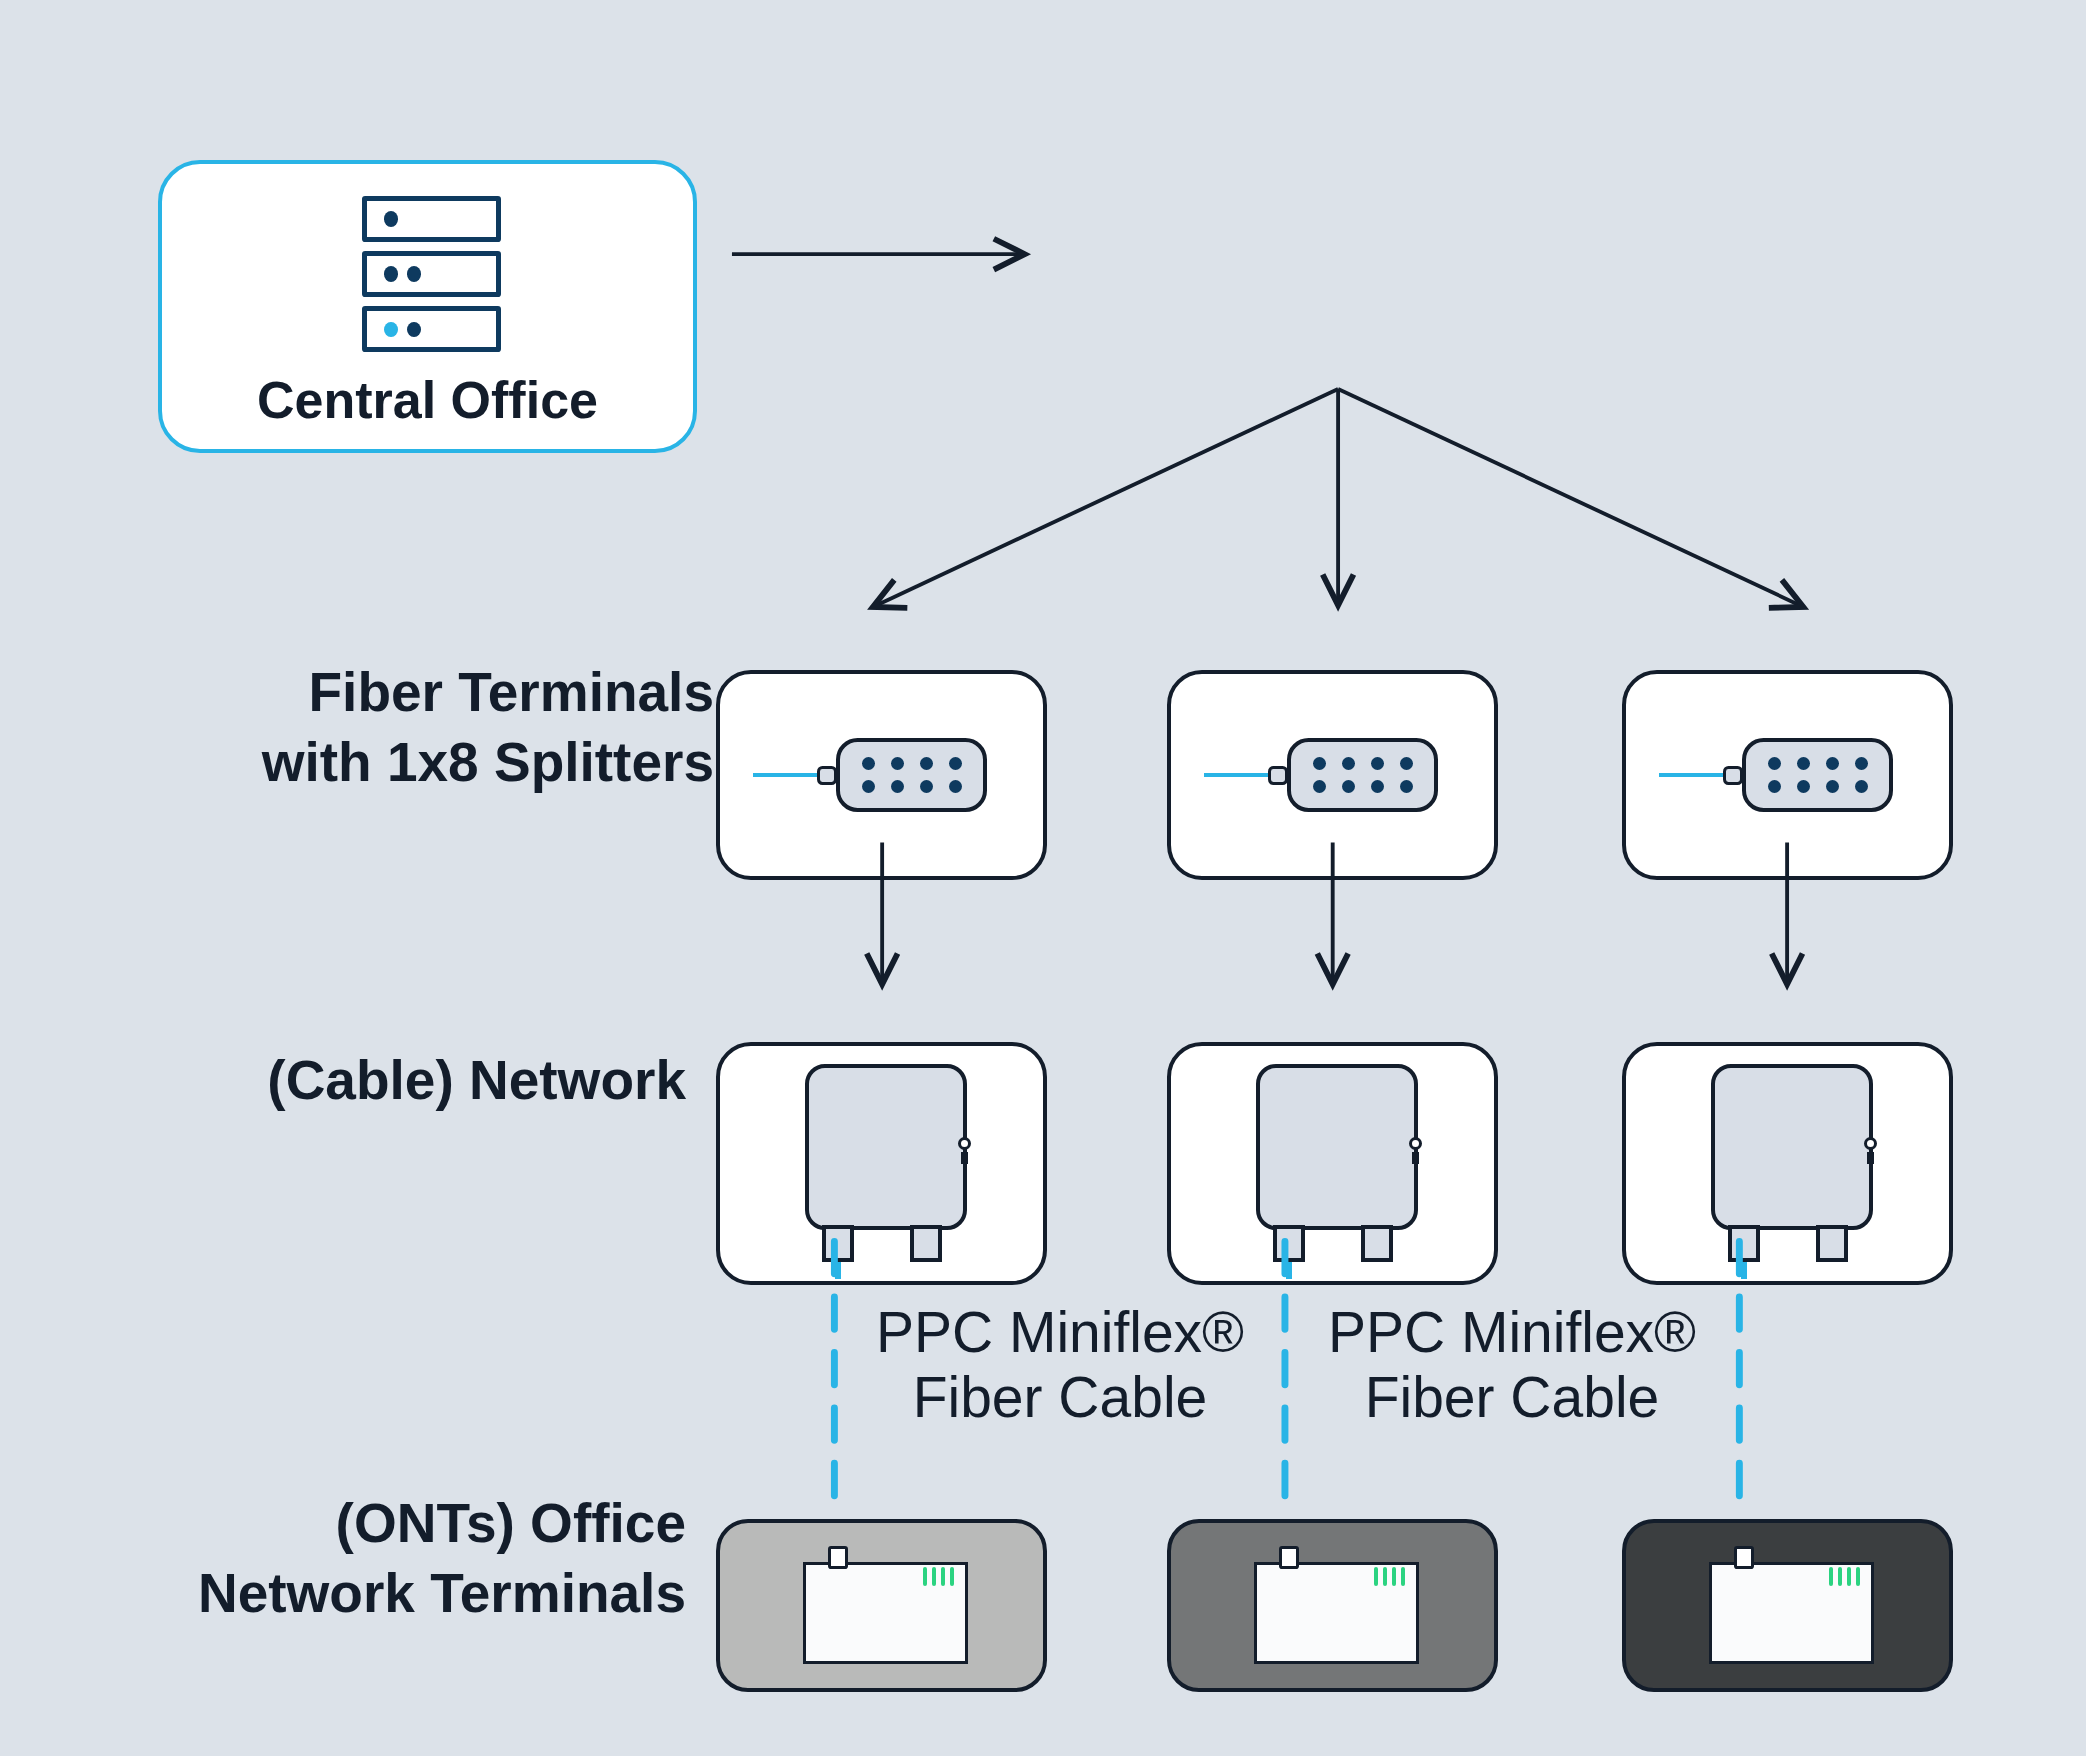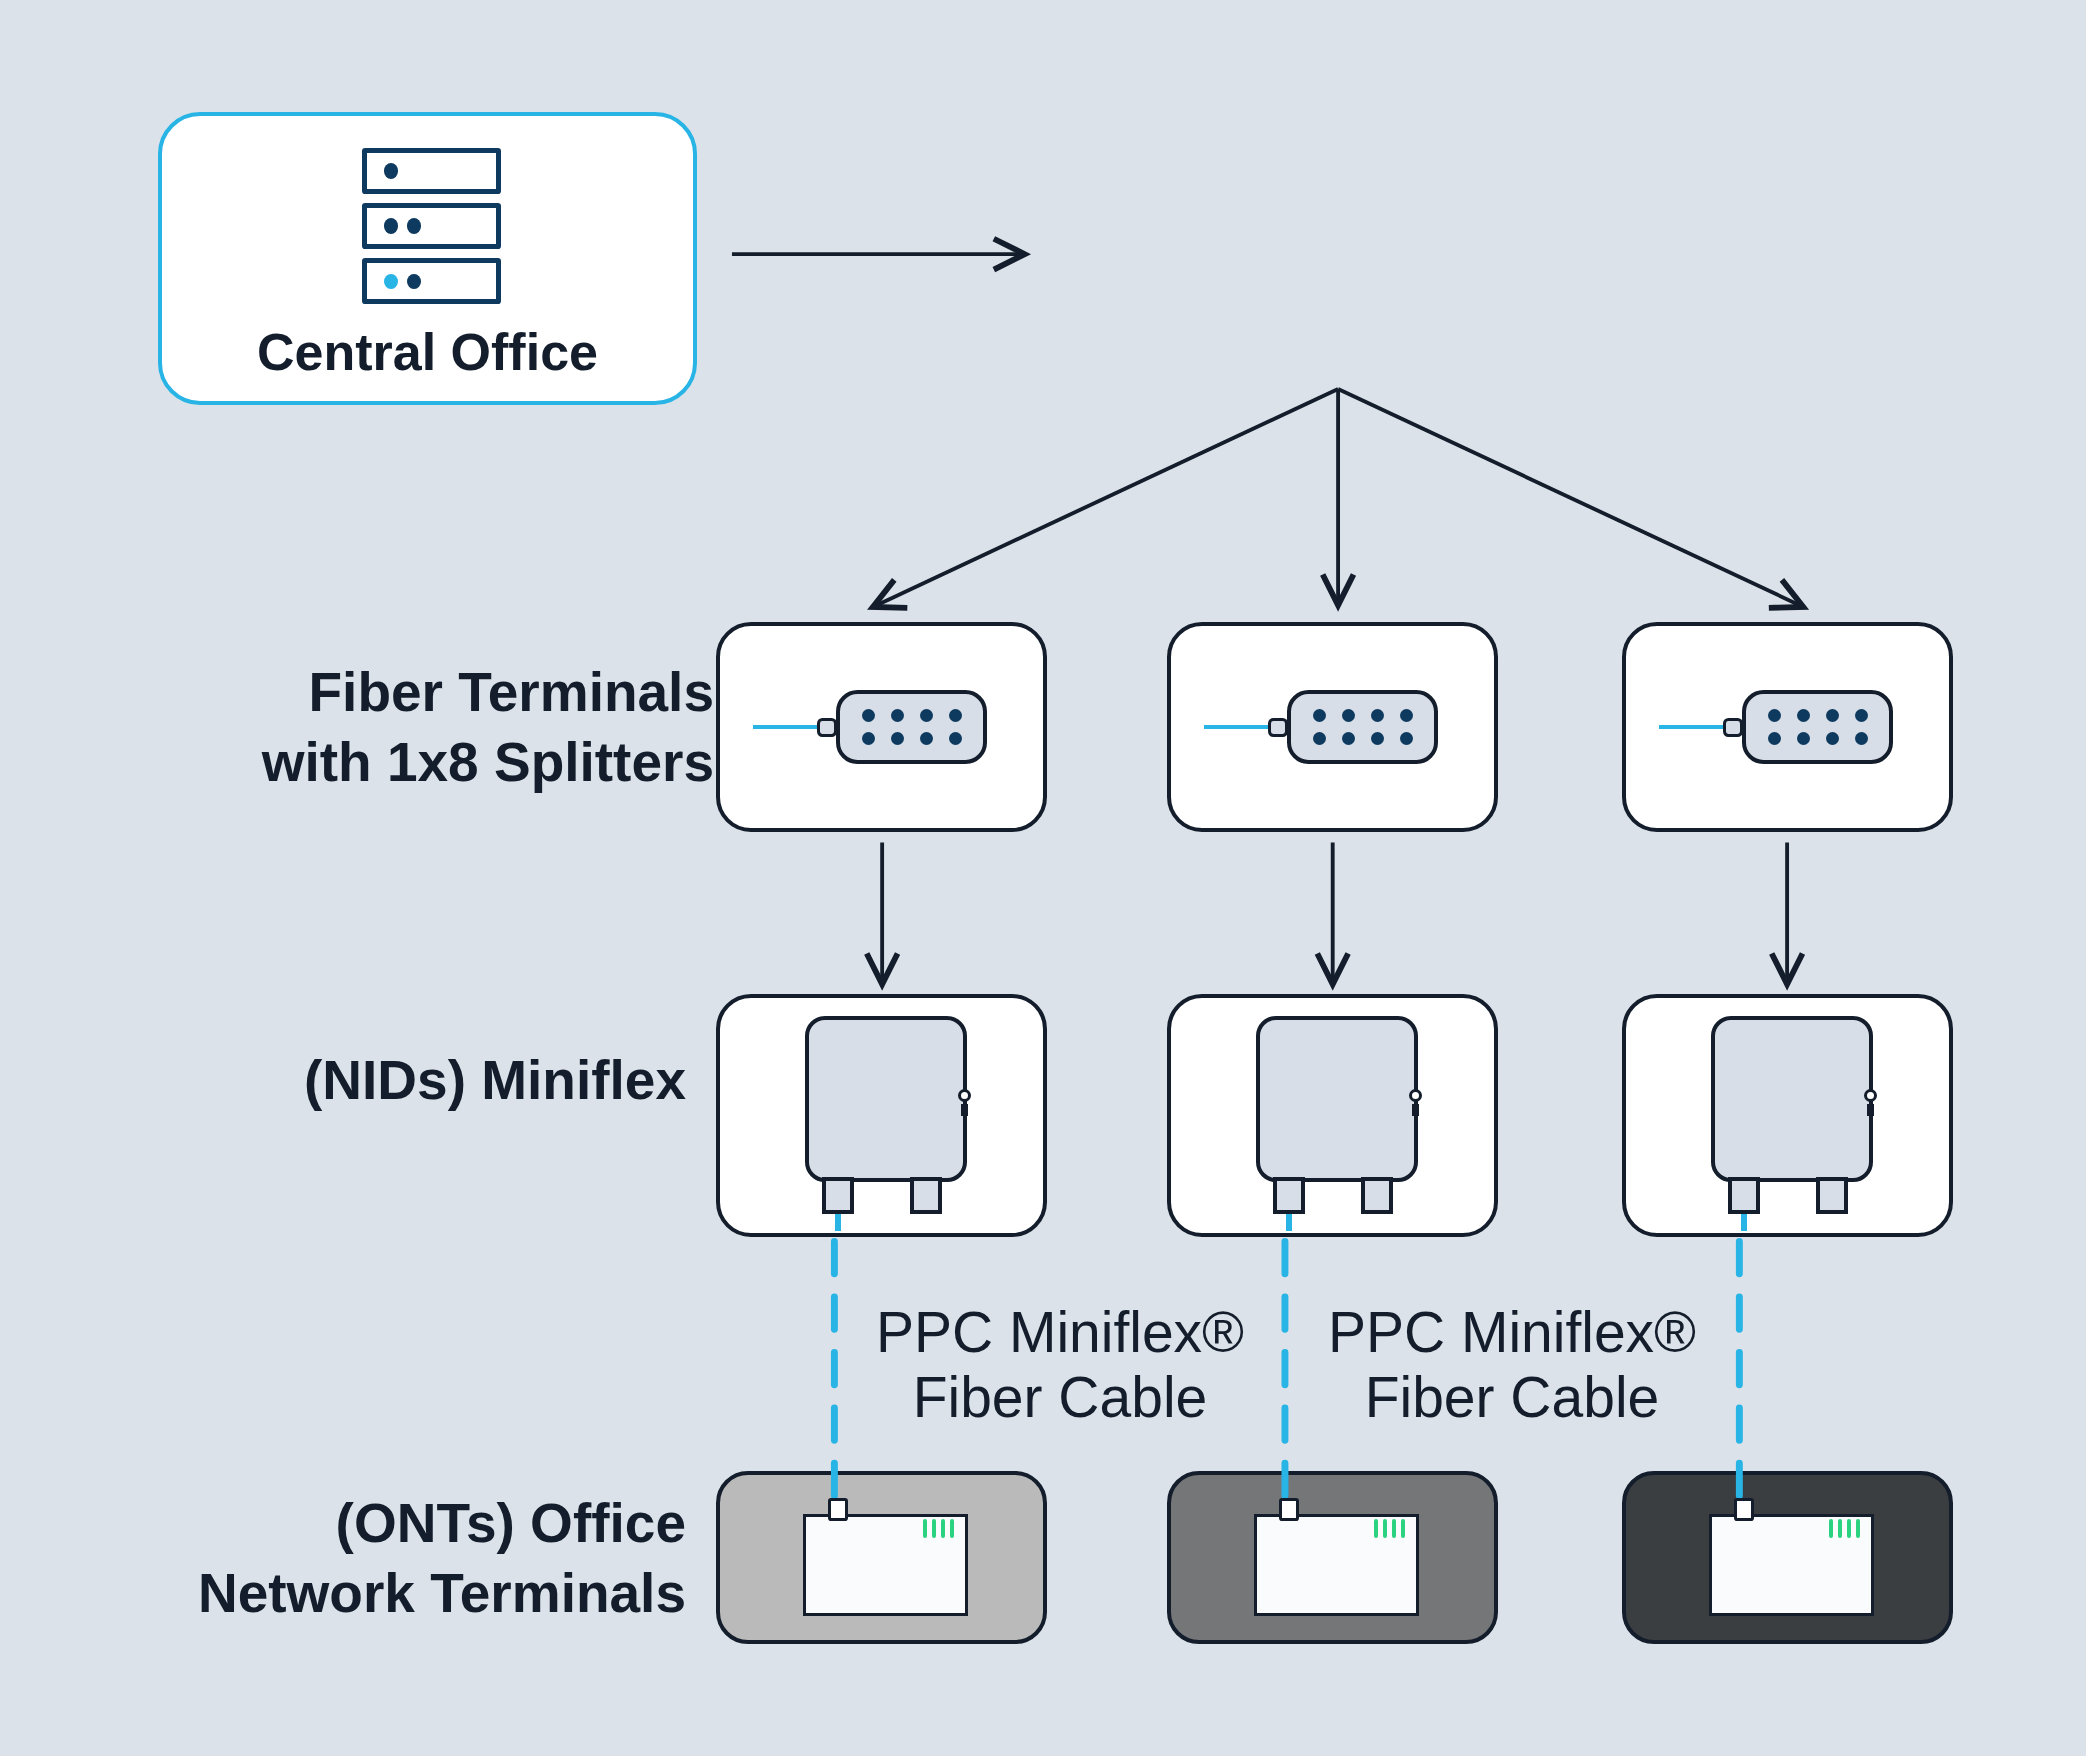--- a/index.html
+++ b/index.html
@@ -5,21 +5,21 @@
   html,body{margin:0;padding:0;}
   body{
     width:2087px;height:1756px;
     background:var(--bg);
     font-family:"Liberation Sans", sans-serif;
     overflow:hidden;position:relative;
   }
   .canvas{position:absolute;left:0;top:0;width:2087px;height:1756px;}
 
   
-  .node{position:absolute;background:var(--white);box-sizing:border-box;}
+  .node{position:absolute;background:var(--white);box-sizing:border-box;margin-top:48px;}
   .co-box{left:158px;top:112px;width:539px;height:293px;border:4.6px solid var(--cyan);border-radius:42px;}
   .sp-box-node{left:1065px;top:110px;width:547px;height:275px;border:5.4px solid var(--navy);border-radius:42px;}
   .col{width:331px;border:4.6px solid var(--navy);border-radius:35px;}
   .c1{left:716px;} .c2{left:1167px;} .c3{left:1622px;}
   .row-term{top:622px;height:210px;}
   .row-nid{top:994px;height:243px;}
   .row-ont{top:1471px;height:173px;border-radius:32px;}
   .ont-light{background:var(--ont_light);}
   .ont-medium{background:var(--ont_medium);}
   .ont-dark{background:var(--ont_dark);}
@@ -176,21 +176,21 @@
           <i></i>
           <i></i>
           <i></i>
           <i></i>
           <i></i>
         </div>
     </div>
   </div>
 
   <div class="side-label lbl-nids">
-    <div>(NIDs) Miniflex</div>
+    <div>(Cable) Network</div>
   </div>
   <div class="node col c1 row-nid">
     <div>
       <div class="n-enc"></div>
       <div class="n-circle"></div>
       <div class="n-tab"></div>
       <div class="n-foot f1"></div>
       <div class="n-foot f2"></div>
       <div class="n-stub"></div>
     </div>

